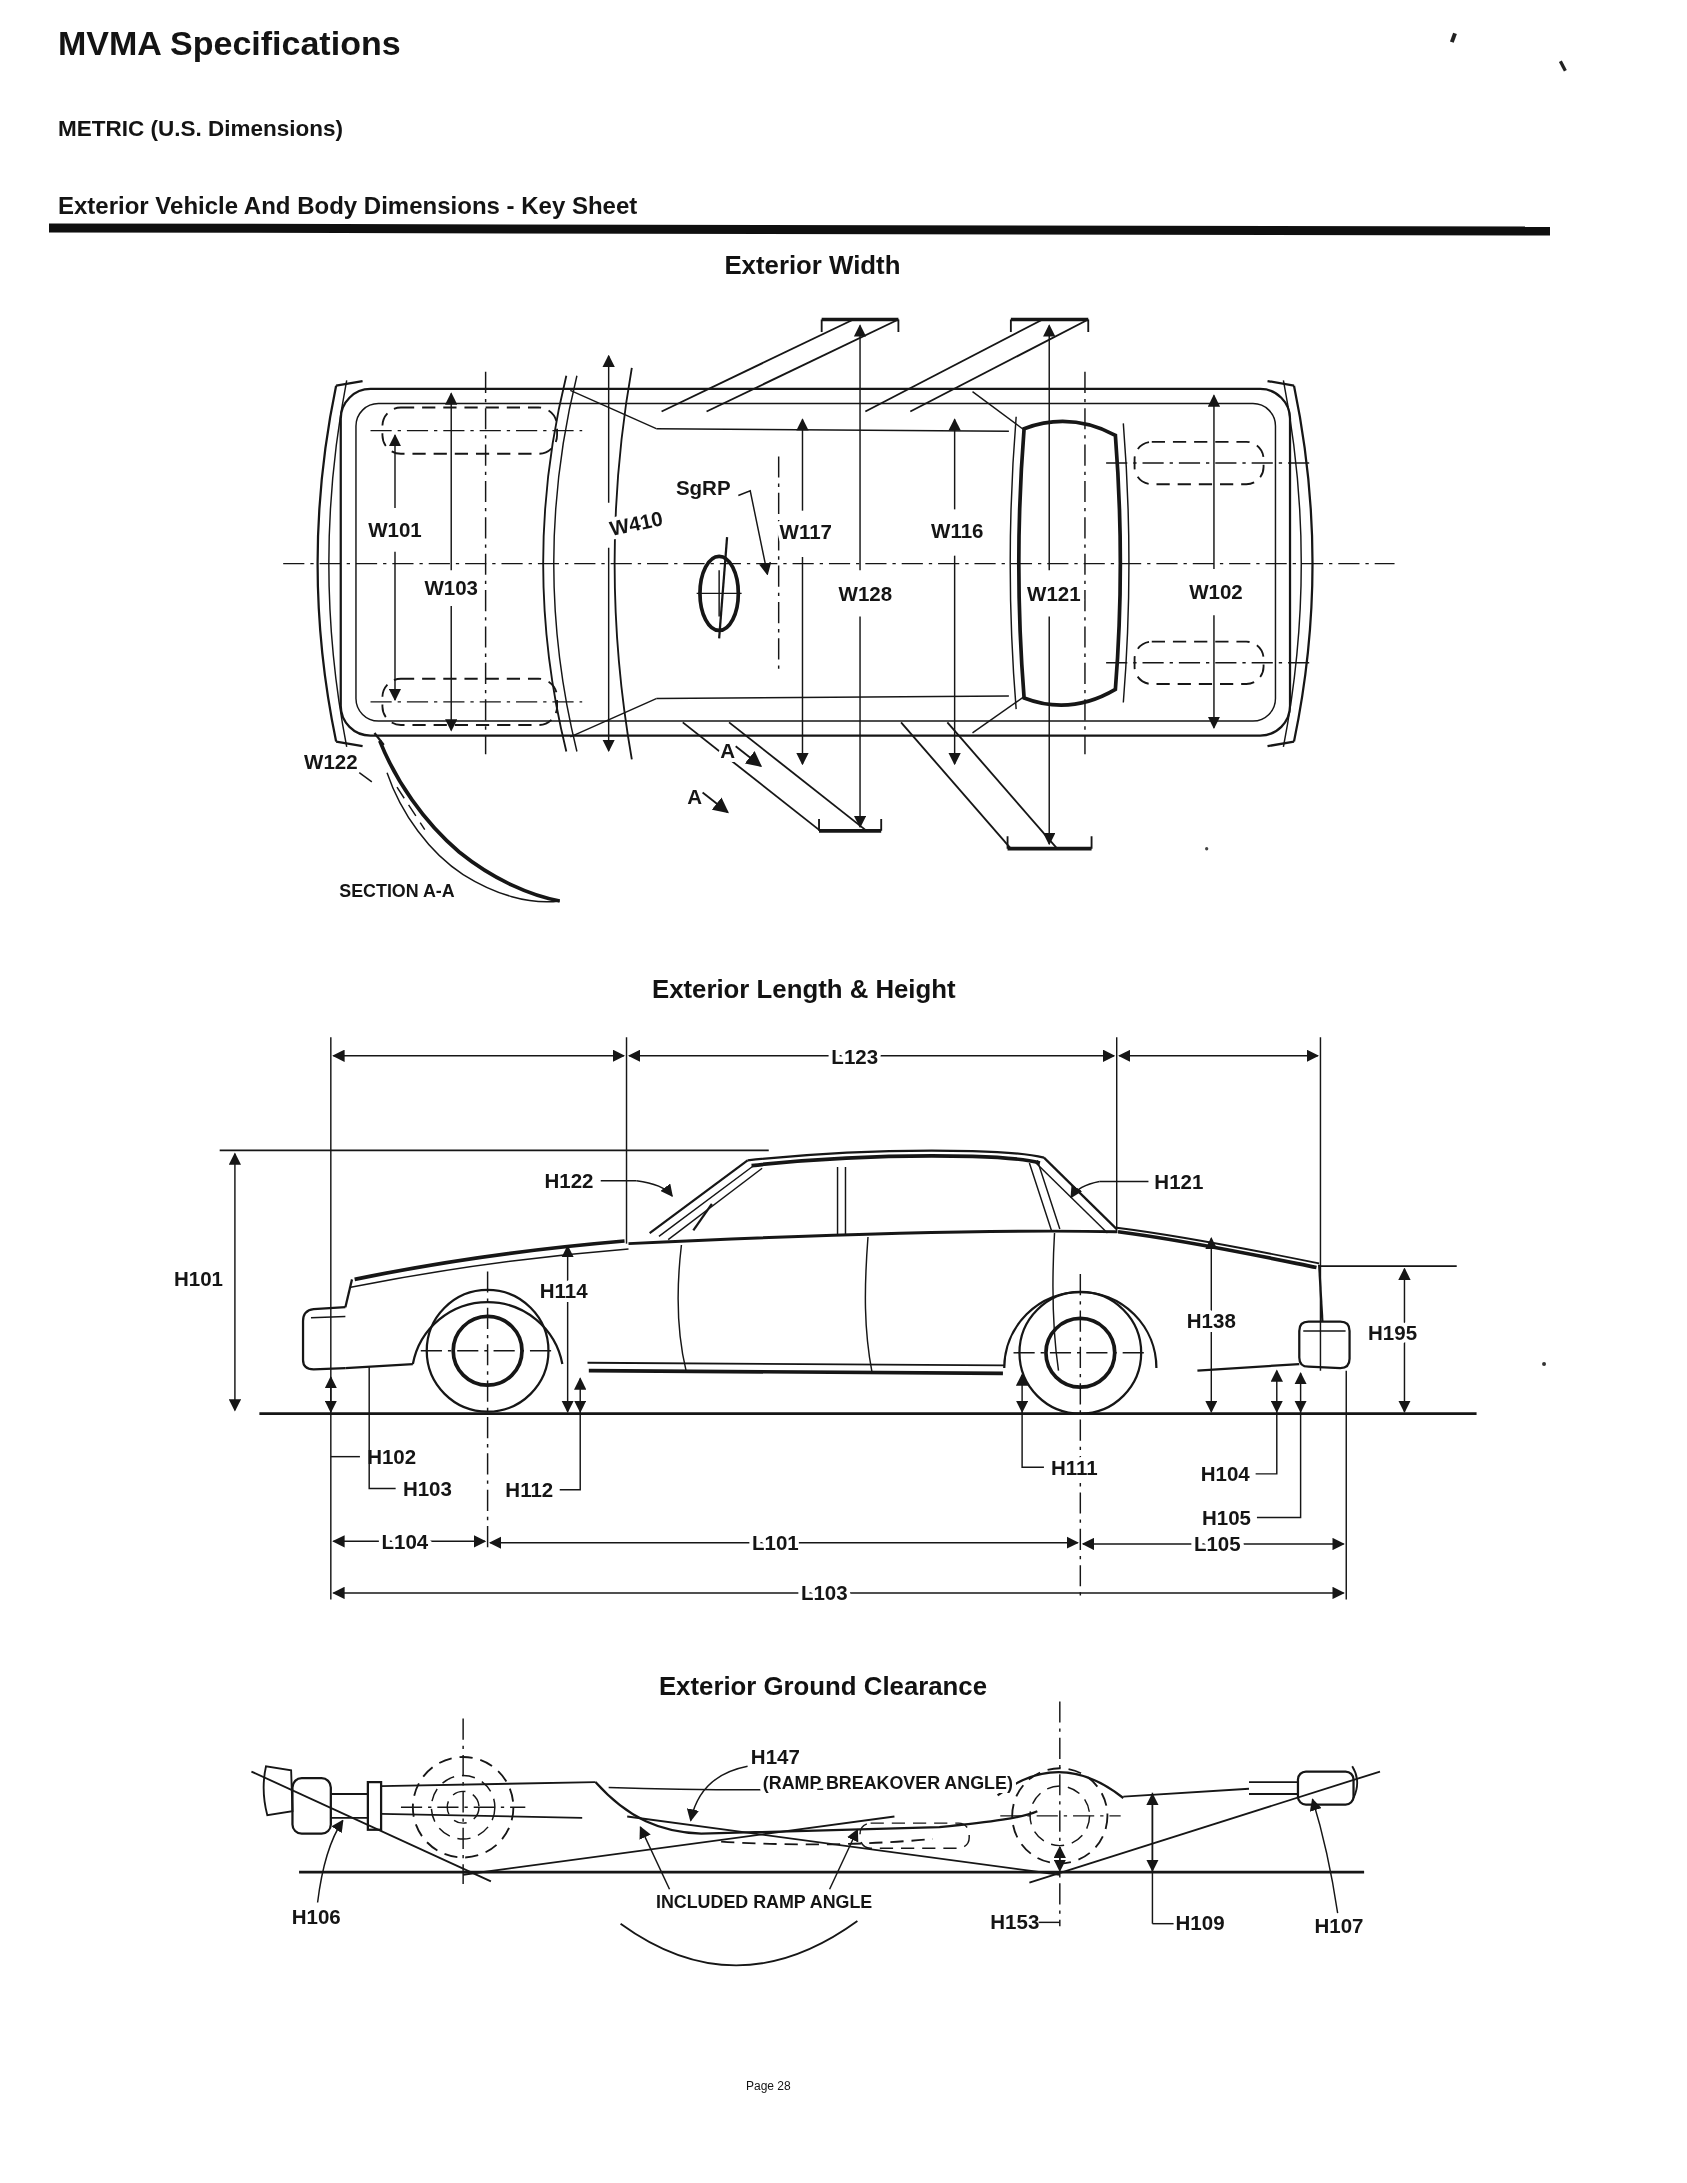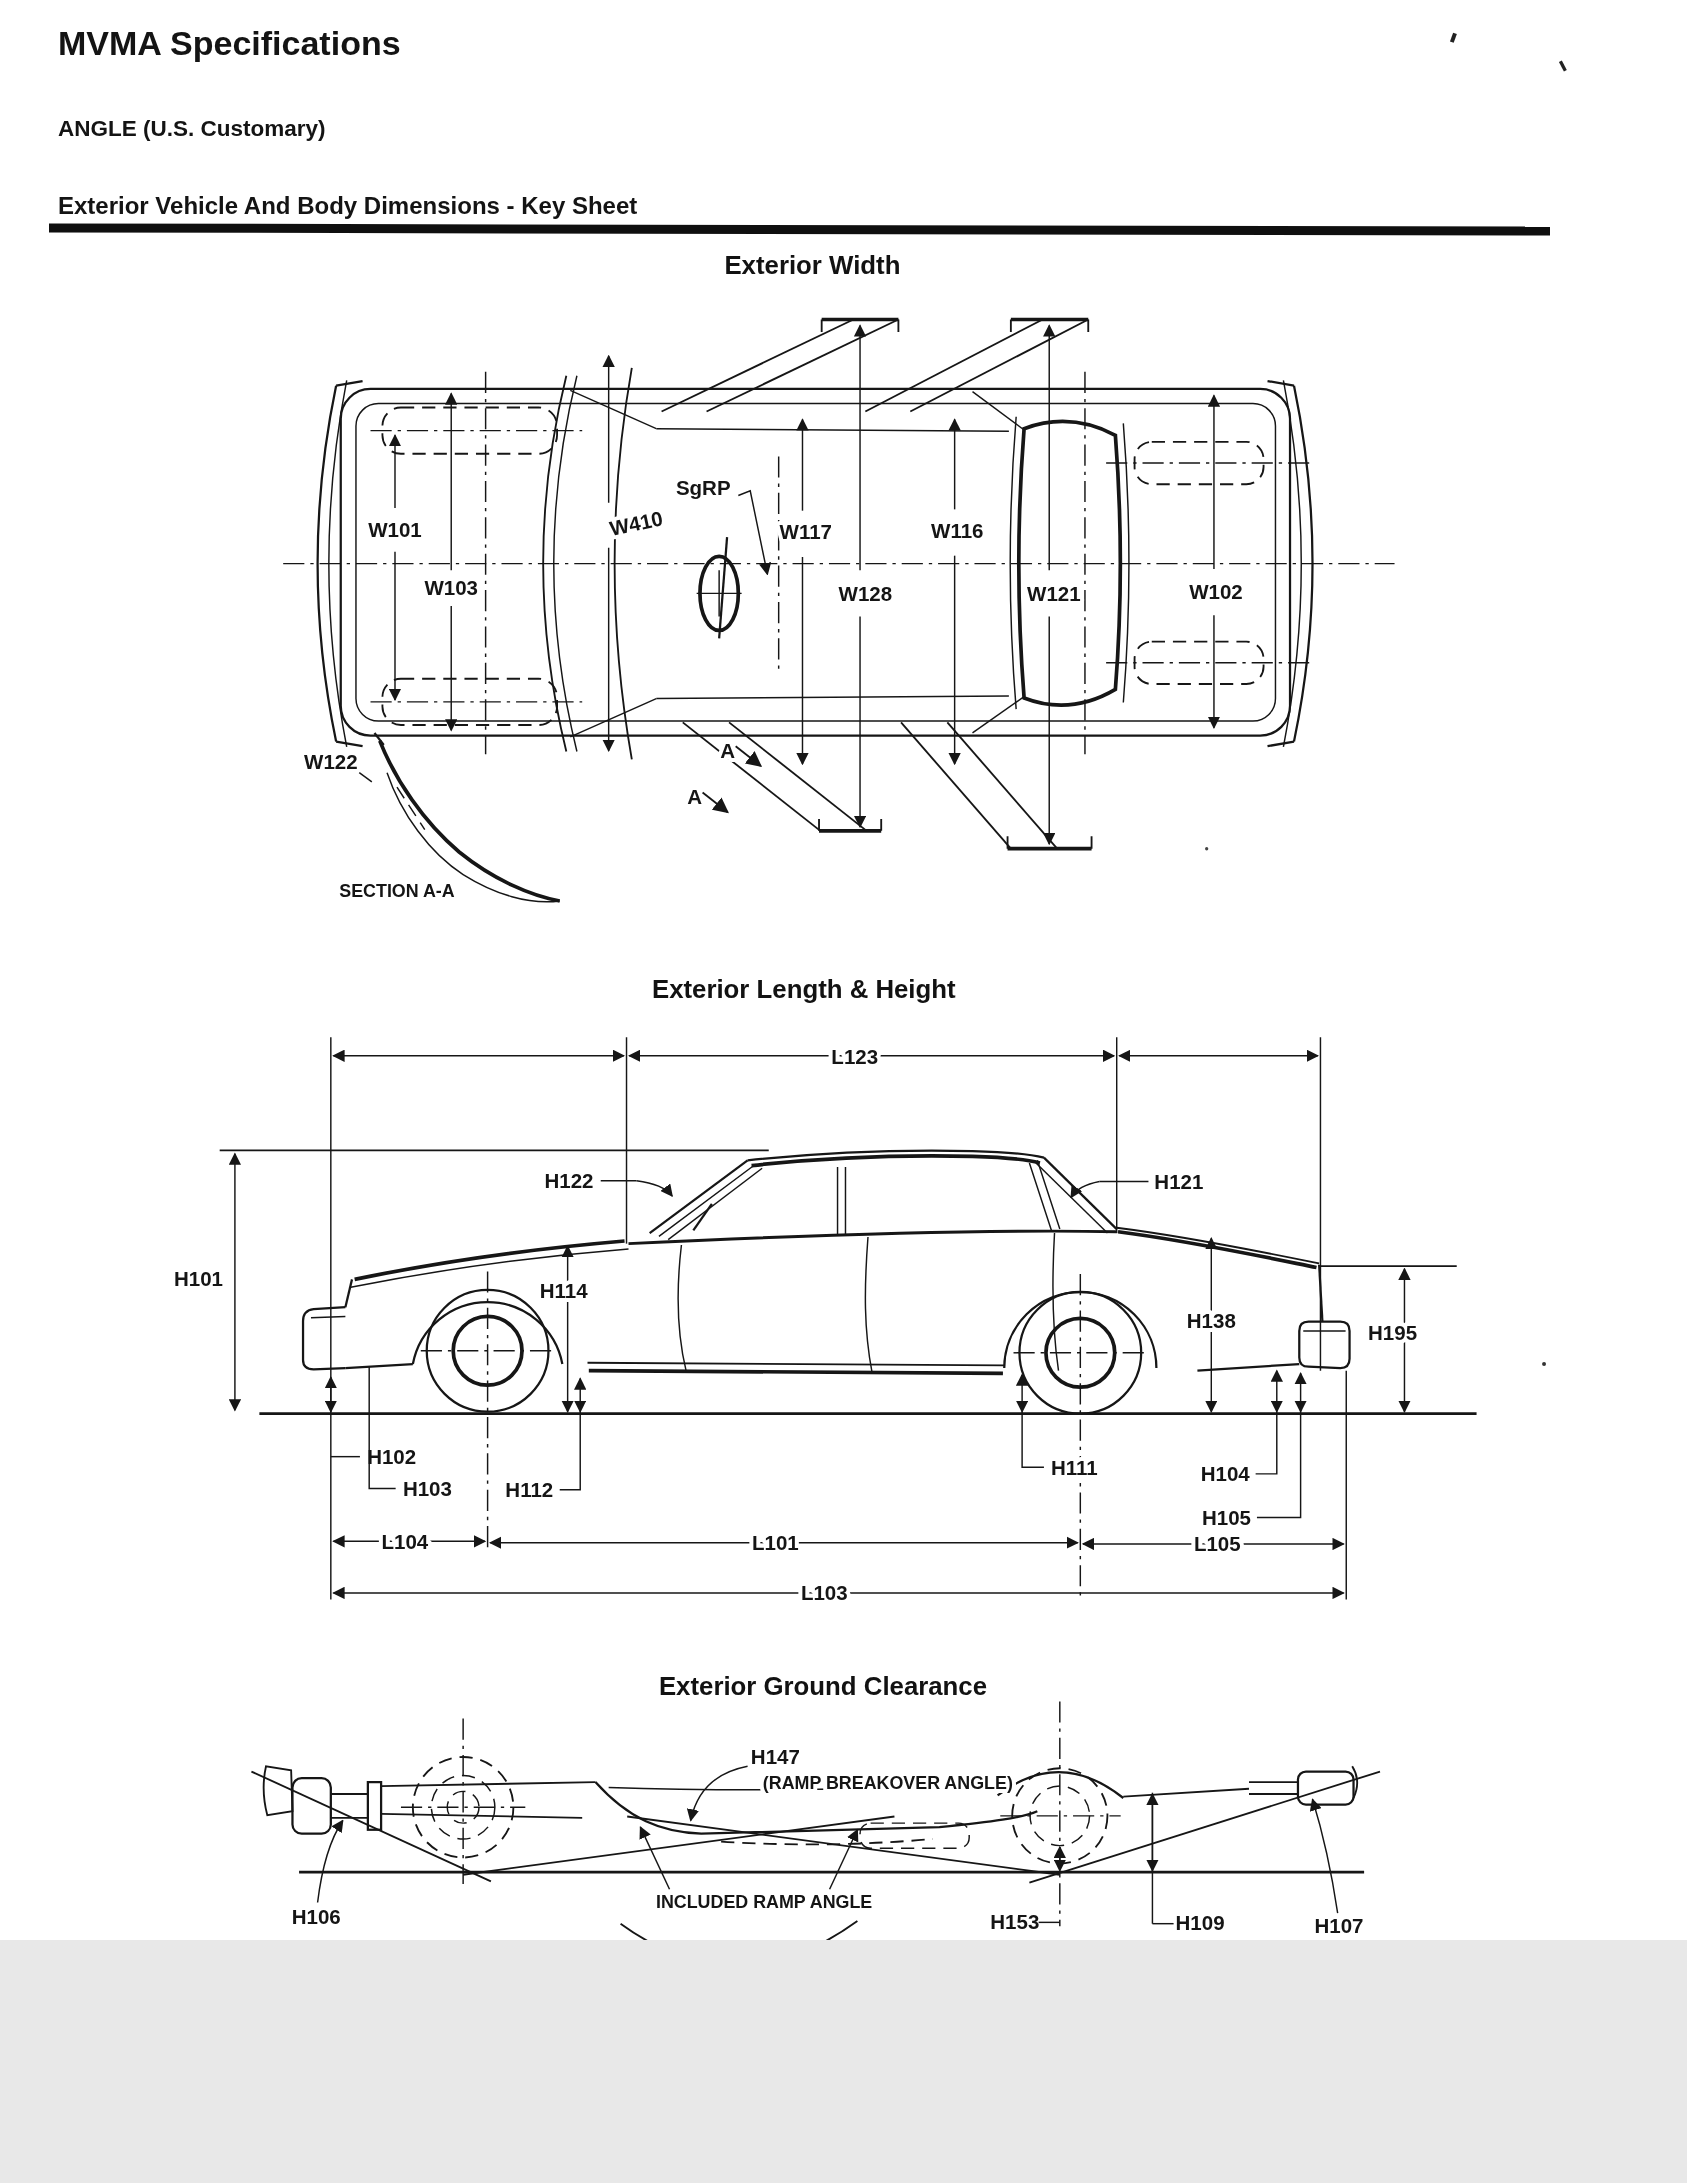--- a/index.html
+++ b/index.html
@@ -1,16 +1,16 @@
 <!DOCTYPE html>
 <html style="font-size:10.6px"><head>
 <meta charset="utf-8">
 <style>
   html,body{margin:0;padding:0;background:#e8e8e8;}
-  .sheet{position:relative;width:1687px;height:1940px;background:#ffffff;overflow:hidden;
+  .sheet{position:relative;width:1687px;height:2183px;background:#ffffff;overflow:hidden;
          font-family:"Liberation Sans",sans-serif;color:#141414;}
   .doc-title{position:absolute;left:58px;top:24px;font-size:34px;font-weight:bold;letter-spacing:0px;}
   .doc-subtitle{position:absolute;left:58px;top:116px;font-size:22.5px;font-weight:bold;}
   .section-heading{position:absolute;left:58px;top:192px;font-size:24px;font-weight:bold;}
   .rule{position:absolute;left:49px;top:225px;width:1501px;height:9.3px;background:#0f0f0f;transform:rotate(0.12deg);}
   .footer{position:absolute;left:746px;top:2079px;font-size:12px;}
   svg.art{position:absolute;left:0;top:0;}
   .ink{stroke:#161616;fill:none;}
   .s2{stroke-width:2.2px;}
   .s25{stroke-width:2.8px;}
@@ -23,21 +23,21 @@
            text-anchor:middle;paint-order:stroke;stroke:#ffffff;stroke-width:12px;stroke-linejoin:round;}
   text.small{font-size:27px;}
   text.dtitle{font-family:"Liberation Sans",sans-serif;font-size:39px;font-weight:bold;fill:#121212;text-anchor:middle;}
 </style>
 </head>
 <body>
 
 <div class="sheet">
 
   <div class="doc-title">MVMA Specifications</div>
-  <div class="doc-subtitle">ANGLE (U.S. Customary)</div>
+  <div class="doc-subtitle">METRIC (U.S. Dimensions)</div>
   <div class="section-heading">Exterior Vehicle And Body Dimensions - Key Sheet</div>
   <div class="rule"></div>
 
   <svg class="art" width="1687" height="2183" viewBox="0 0 2550 3300">
     <defs>
       <marker id="arr" viewBox="0 0 10 10" refX="9" refY="5" markerWidth="8.5" markerHeight="8.5" orient="auto-start-reverse">
           <path d="M0,0 L10,5 L0,10 z" fill="#161616"></path>
         </marker>
     </defs>
 

